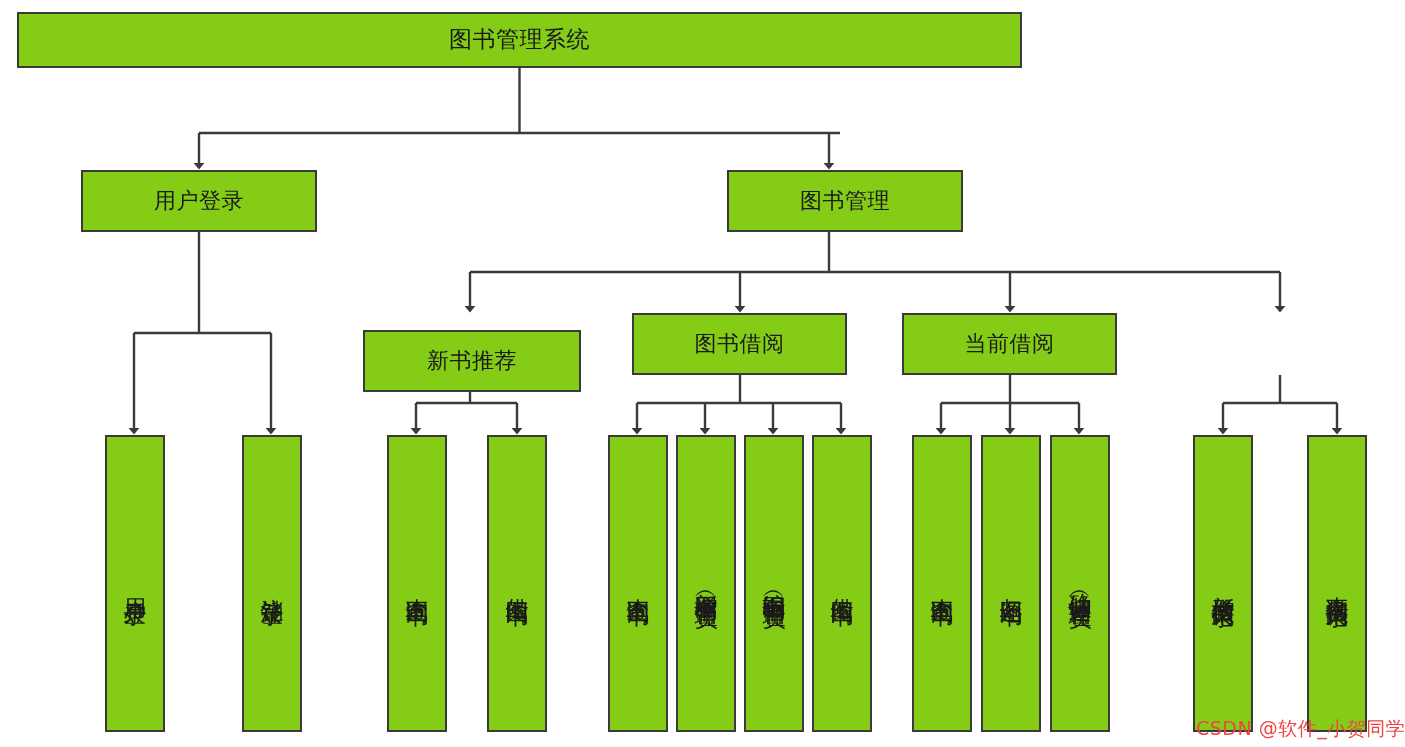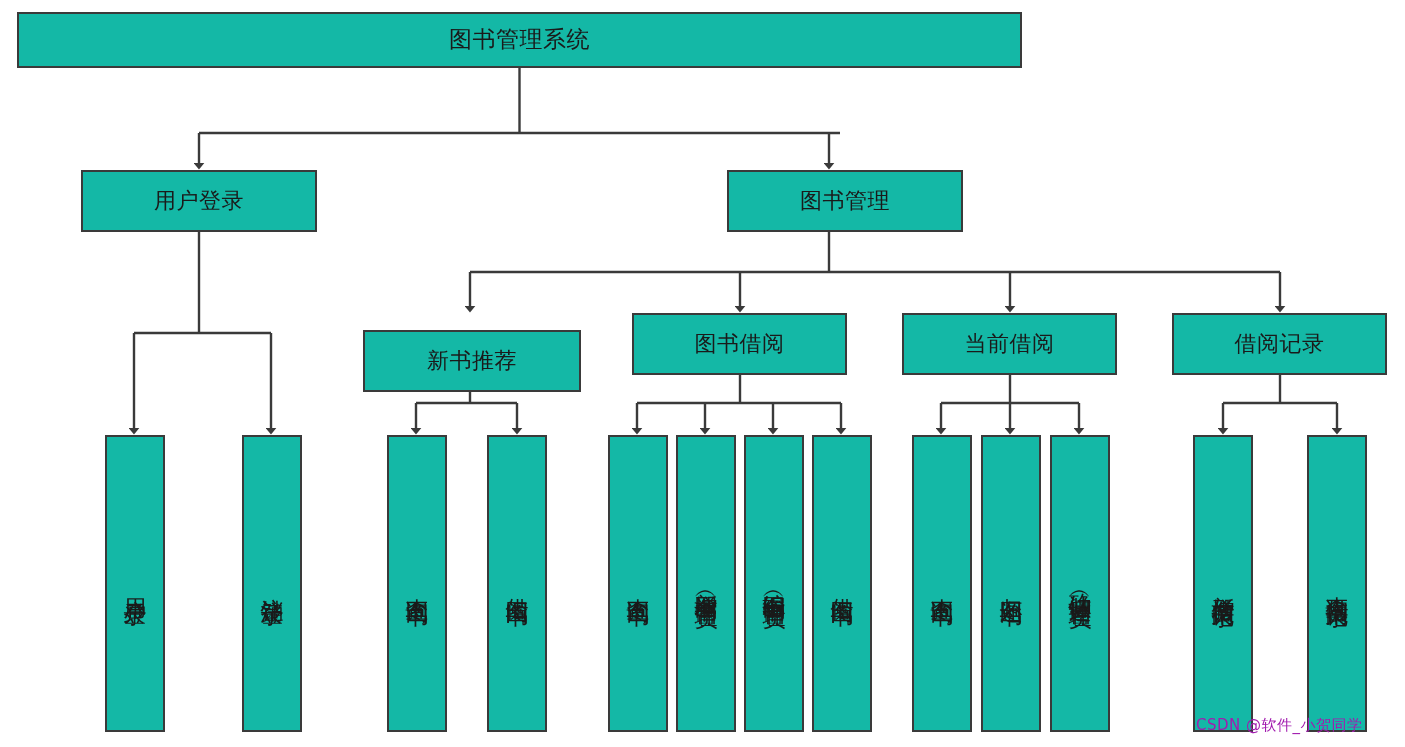--- a/index.html
+++ b/index.html
@@ -25,21 +25,21 @@
     left: 0;
     top: 0;
     width: 1405px;
     height: 747px;
     pointer-events: none;
   }
   .node {
     position: absolute;
     box-sizing: border-box;
     border: 2px solid #3a3a3a;
-    background: #14b8a6;
+    background: #84cc16;
     display: flex;
     align-items: center;
     justify-content: center;
     color: #1a1a1a;
   }
   .node .label {
     display: block;
     text-align: center;
     letter-spacing: 0.5px;
   }
@@ -58,22 +58,22 @@
   .node.vertical .label {
     writing-mode: vertical-rl;
     text-orientation: upright;
     font-size: 23px;
     line-height: 1.18;
     letter-spacing: 2px;
     max-height: 284px;
   }
   .watermark {
     position: absolute;
-    color: #a21caf;
-    font-size: 15px;
+    color: #ef4444;
+    font-size: 19px;
     white-space: nowrap;
     letter-spacing: 0.5px;
     user-select: none;
   }
 </style>
 </head>
 <body>
 
 <div id="diagram-root">
 
@@ -144,23 +144,20 @@
   </div>
 
   <div class="node horizontal" style="left:902px; top:313px; width:215px; height:62px;">
     <span class="label">当前借阅</span>
   </div>
 
   <div class="node horizontal" style="left:632px; top:313px; width:215px; height:62px;">
     <span class="label">图书借阅</span>
   </div>
 
-  <div class="node horizontal" style="left:1172px; top:313px; width:215px; height:62px;">
-    <span class="label">借阅记录</span>
-  </div>
 
   <div class="node vertical" style="left:105px; top:435px; width:60px; height:297px;">
     <span class="label">用户登录</span>
   </div>
 
   <div class="node vertical" style="left:242px; top:435px; width:60px; height:297px;">
     <span class="label">注销登录</span>
   </div>
 
   <div class="node vertical" style="left:387px; top:435px; width:60px; height:297px;">

